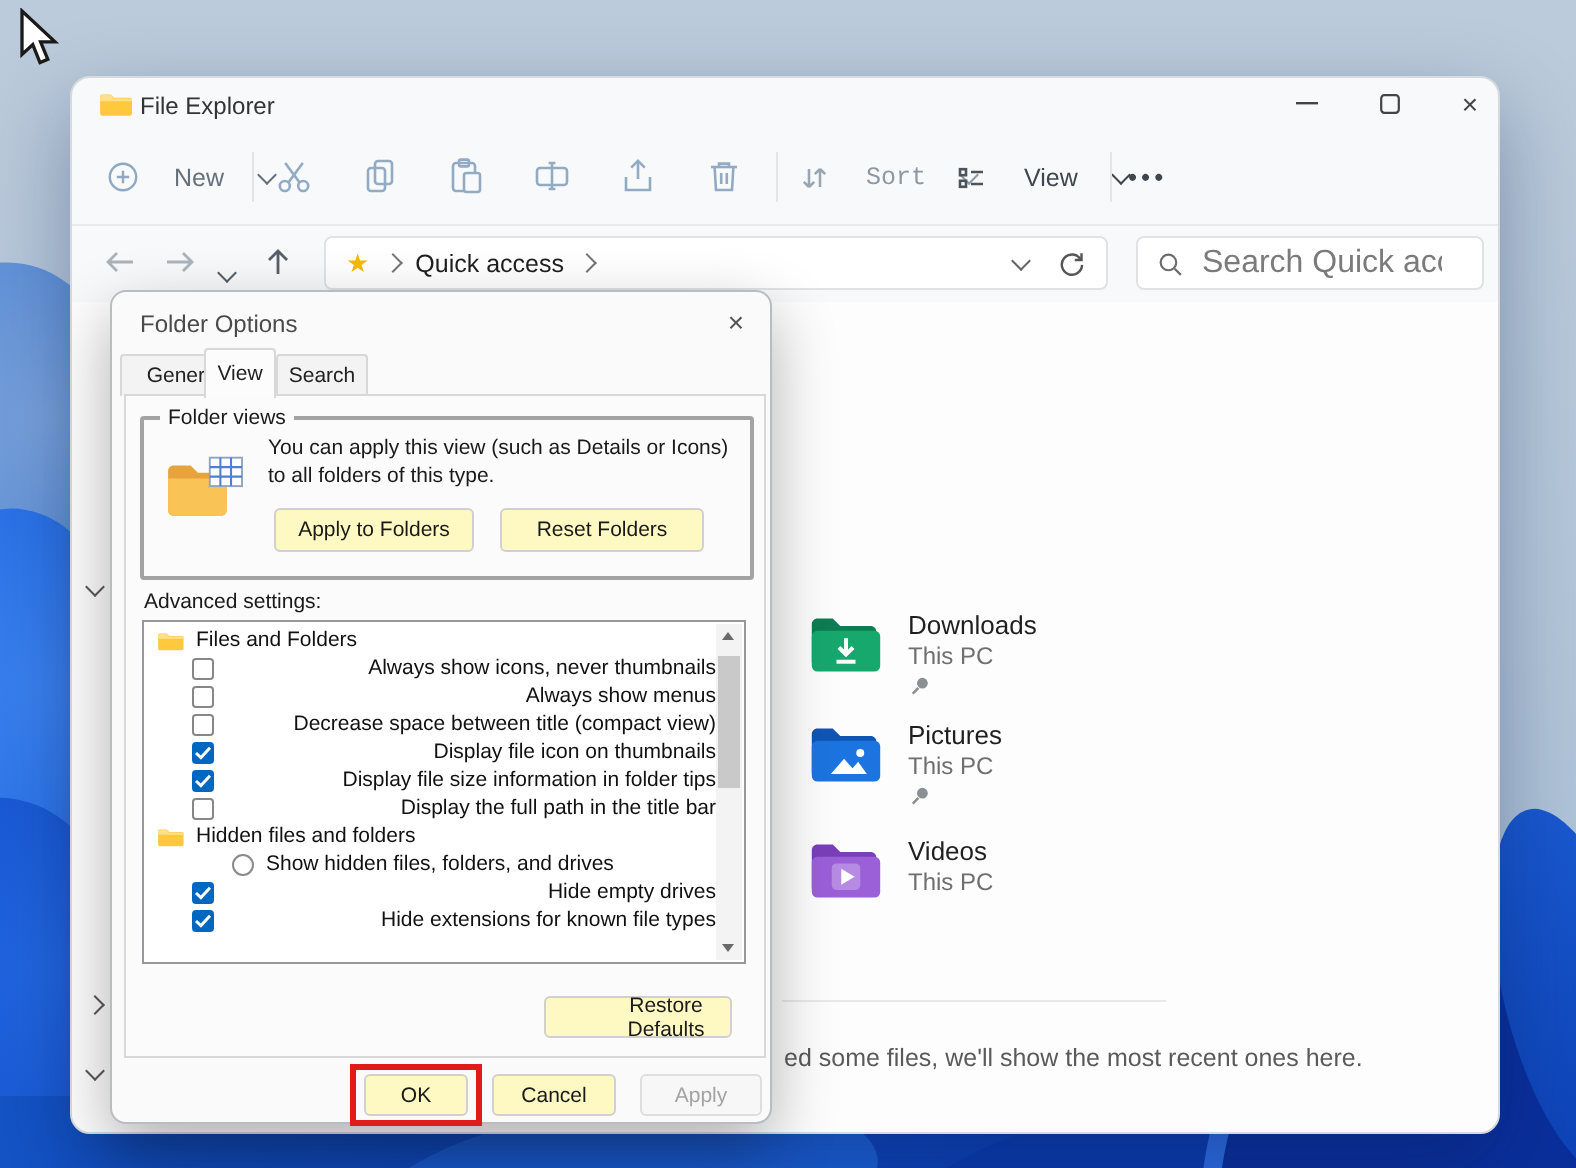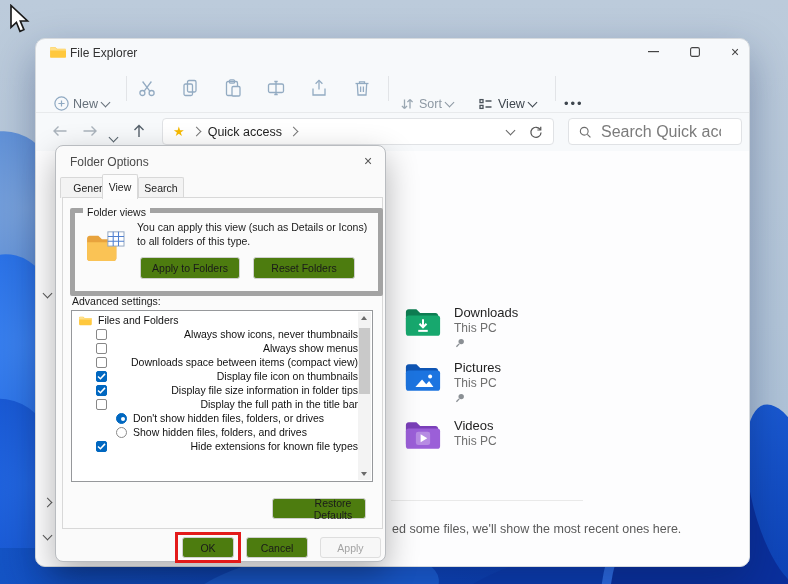--- a/index.html
+++ b/index.html
@@ -8,21 +8,21 @@
     background:linear-gradient(180deg,#bccbdb 0%,#b3c6d9 55%,#a9bfd6 100%);}
   .blob{position:absolute;border-radius:50%;}
   
   .window{position:absolute;left:35px;top:38px;width:715px;height:529px;
     background:#f7f9fb;border-radius:10px;border:1px solid #d6dade;
     box-shadow:0 16px 42px rgba(10,30,80,.35);box-sizing:border-box;}
   .titlebar{position:absolute;left:0;top:0;right:0;height:26px;}
   .title-text{position:absolute;left:34px;top:7px;font-size:12px;color:#333;}
   .winctl{position:absolute;top:0;width:34px;height:26px;display:flex;align-items:center;justify-content:center;color:#444;}
   .toolbar{position:absolute;left:0;top:26px;right:0;height:47px;border-bottom:1px solid #e8eaec;}
-  .tbtn{position:absolute;top:24px;height:29px;display:flex;align-items:center;gap:4px;font-size:12.5px;border-radius:4px;}
+  .tbtn{position:absolute;top:9px;height:29px;display:flex;align-items:center;gap:18px;font-size:12.5px;border-radius:4px;}
   .tdiv{position:absolute;top:11px;width:1px;height:25px;background:#e2e4e7;}
   .ticon{position:absolute;top:12px;width:22px;height:22px;color:#93abc2;}
   .ticon svg,.tbtn svg{display:block;}
   .cv{display:inline-block;width:6px;height:6px;border-right:1.4px solid currentColor;border-bottom:1.4px solid currentColor;transform:rotate(45deg);margin-top:-3px;}
   .cr{display:inline-block;width:6px;height:6px;border-right:1.4px solid currentColor;border-bottom:1.4px solid currentColor;transform:rotate(-45deg);}
   .addressrow{position:absolute;left:0;top:73px;right:0;height:39px;}
   .navic{position:absolute;top:10px;width:22px;height:20px;}
   .addrbox{position:absolute;left:126px;top:6px;width:392px;height:27px;background:#fff;
     border:1px solid #e0e2e5;border-radius:4px;display:flex;align-items:center;box-sizing:border-box;padding:0 10px;gap:8px;}
   .searchbox{position:absolute;left:532px;top:6px;width:174px;height:27px;background:#fff;
@@ -40,24 +40,24 @@
   .recent-hint{position:absolute;left:356px;top:371px;font-size:12.5px;color:#5a5a5a;white-space:nowrap;}
   
   .dialog{position:absolute;left:55px;top:145px;width:331px;height:417px;background:#fafafa;
     border:1px solid #b9bcc0;border-radius:8px;box-shadow:0 12px 32px rgba(0,0,0,.30);box-sizing:border-box;}
   .dlg-title{position:absolute;left:14px;top:9px;font-size:12px;color:#4a4a4a;}
   .dlg-close{position:absolute;left:300px;top:4px;width:24px;height:22px;display:flex;align-items:center;justify-content:center;font-size:14px;color:#555;}
   .tab{position:absolute;top:31px;height:21px;box-sizing:border-box;border:1px solid #d8d8d8;border-bottom:none;
     background:#f3f3f3;font-size:10.5px;color:#222;display:flex;align-items:center;justify-content:center;border-radius:2px 2px 0 0;z-index:1;}
   .tab.active{top:28px;height:25px;background:#fcfcfc;z-index:3;}
   .tabpage{position:absolute;left:6px;top:51px;width:319px;height:330px;border:1px solid #d8d8d8;background:#fbfbfb;z-index:2;}
-  .groupbox{position:absolute;left:14px;top:62px;width:303px;height:78px;border:5px solid #a3a3a3;border-radius:2px;}
+  .groupbox{position:absolute;left:14px;top:62px;width:303px;height:78px;border:2px solid #a3a3a3;border-radius:2px;}
   .gb-legend{position:absolute;left:8px;top:-7px;background:#fbfbfb;padding:0 4px;font-size:10.5px;color:#1a1a1a;}
   .gb-desc{position:absolute;left:62px;top:7px;width:236px;font-size:10.5px;line-height:1.35;color:#1a1a1a;}
-  .btn{box-sizing:border-box;background:#4d7c0f;border:1px solid #d0d0d0;border-radius:3px;
+  .btn{box-sizing:border-box;background:#fef9c3;border:1px solid #d0d0d0;border-radius:3px;
     font-size:10.5px;color:#1a1a1a;display:flex;align-items:center;justify-content:center;font-family:inherit;}
   .btn.disabled{color:#a3a3a3;border-color:#dedede;background:#f7f7f7;}
   .adv-label{position:absolute;left:16px;top:149px;font-size:10.5px;color:#1a1a1a;}
   .listbox{position:absolute;left:15px;top:164px;width:302px;height:172px;background:#fff;border:1px solid #96989b;box-sizing:border-box;overflow:hidden;}
   .rows{position:absolute;left:0;top:2px;right:14px;}
   .tree-row{display:flex;align-items:center;gap:6px;height:14px;font-size:10.5px;color:#111;}
   .tree-row.folder{padding-left:6px;}
   .tree-row.checkbox{padding-left:24px;justify-content:space-between;}
   .tree-row.radio{padding-left:44px;}
   .cbox{flex:0 0 auto;width:11px;height:11px;box-sizing:border-box;border:1px solid #878787;border-radius:2px;background:#fff;display:flex;align-items:center;justify-content:center;}
@@ -159,21 +159,21 @@
       <div class="ticon" style="left:315px;">
         <svg width="22" height="22" viewBox="0 0 22 22" fill="none" stroke="currentColor" stroke-width="1.3">
           <path d="M4.5 6.5h13"></path>
             <path d="M8.5 6.5V4.8h5v1.7"></path>
             <path d="M6.3 6.5 7 18h8l.7-11.5"></path>
             <path d="M9.6 9.5v5.5M12.4 9.5v5.5"></path>
         </svg>
       </div>
       <div class="tdiv" style="left:352px;"></div>
 
-      <div class="tbtn" style="left:363px;color:#8d98a3;">
+      <div class="tbtn" style="left:363px;color:#8d98a3;font-family:Liberation Mono, monospace;">
         <svg width="16" height="16" viewBox="0 0 16 16" fill="none" stroke="#9aa7b2" stroke-width="1.3">
           <path d="M5.5 3.5v9M5.5 12.5l-2.6-2.6M5.5 12.5l2.6-2.6"></path>
             <path d="M11 12.5v-9M11 3.5 8.4 6.1M11 3.5l2.6 2.6"></path>
         </svg>
         <span>Sort</span>
         <span class="cv"></span>
       </div>
       <div class="tbtn" style="left:441px;color:#3e464e;">
         <svg width="17" height="16" viewBox="0 0 17 16" fill="none" stroke="#4b535b" stroke-width="1.3">
           <rect x="3" y="3.6" width="3" height="3"></rect>
@@ -327,21 +327,21 @@
           <div class="tree-row checkbox">
             <span class="cbox"></span>
             <span>Always show icons, never thumbnails</span>
           </div>
           <div class="tree-row checkbox">
             <span class="cbox"></span>
             <span>Always show menus</span>
           </div>
           <div class="tree-row checkbox">
             <span class="cbox"></span>
-            <span>Downloads space between items (compact view)</span>
+            <span>Decrease space between title (compact view)</span>
           </div>
           <div class="tree-row checkbox">
             <span class="cbox on">
               <svg width="9" height="7" viewBox="0 0 10 8">
                 <polyline points="1,4 3.8,6.6 9,1" fill="none" stroke="#fff" stroke-width="1.7"></polyline>
               </svg>
             </span>
             <span>Display file icon on thumbnails</span>
           </div>
           <div class="tree-row checkbox">
@@ -349,27 +349,40 @@
               <svg width="9" height="7" viewBox="0 0 10 8">
                 <polyline points="1,4 3.8,6.6 9,1" fill="none" stroke="#fff" stroke-width="1.7"></polyline>
               </svg>
             </span>
             <span>Display file size information in folder tips</span>
           </div>
           <div class="tree-row checkbox">
             <span class="cbox"></span>
             <span>Display the full path in the title bar</span>
           </div>
-          <div class="tree-row radio">
-            <span class="rad on"></span>
-            <span>Don't show hidden files, folders, or drives</span>
+          <div class="tree-row folder">
+            <span style="display:flex">
+              <svg width="14" height="11" viewBox="0 0 16 13" style="flex:0 0 auto">
+                <path d="M1 3c0-.6.4-1 1-1h4l1.5 1.5H15c.6 0 1 .4 1 1V11c0 .6-.4 1-1 1H2c-.6 0-1-.4-1-1Z" fill="#ffc83d"></path>
+                <path d="M1 5.2h15V3.9H7.3L5.8 2.3H2C1.4 2.3 1 2.8 1 3.4Z" fill="#ffe08a"></path>
+              </svg>
+            </span>
+            <span>Hidden files and folders</span>
           </div>
           <div class="tree-row radio">
             <span class="rad"></span>
             <span>Show hidden files, folders, and drives</span>
+          </div>
+          <div class="tree-row checkbox">
+            <span class="cbox on">
+              <svg width="9" height="7" viewBox="0 0 10 8">
+                <polyline points="1,4 3.8,6.6 9,1" fill="none" stroke="#fff" stroke-width="1.7"></polyline>
+              </svg>
+            </span>
+            <span>Hide empty drives</span>
           </div>
           <div class="tree-row checkbox">
             <span class="cbox on">
               <svg width="9" height="7" viewBox="0 0 10 8">
                 <polyline points="1,4 3.8,6.6 9,1" fill="none" stroke="#fff" stroke-width="1.7"></polyline>
               </svg>
             </span>
             <span>Hide extensions for known file types</span>
           </div>
         </div>

